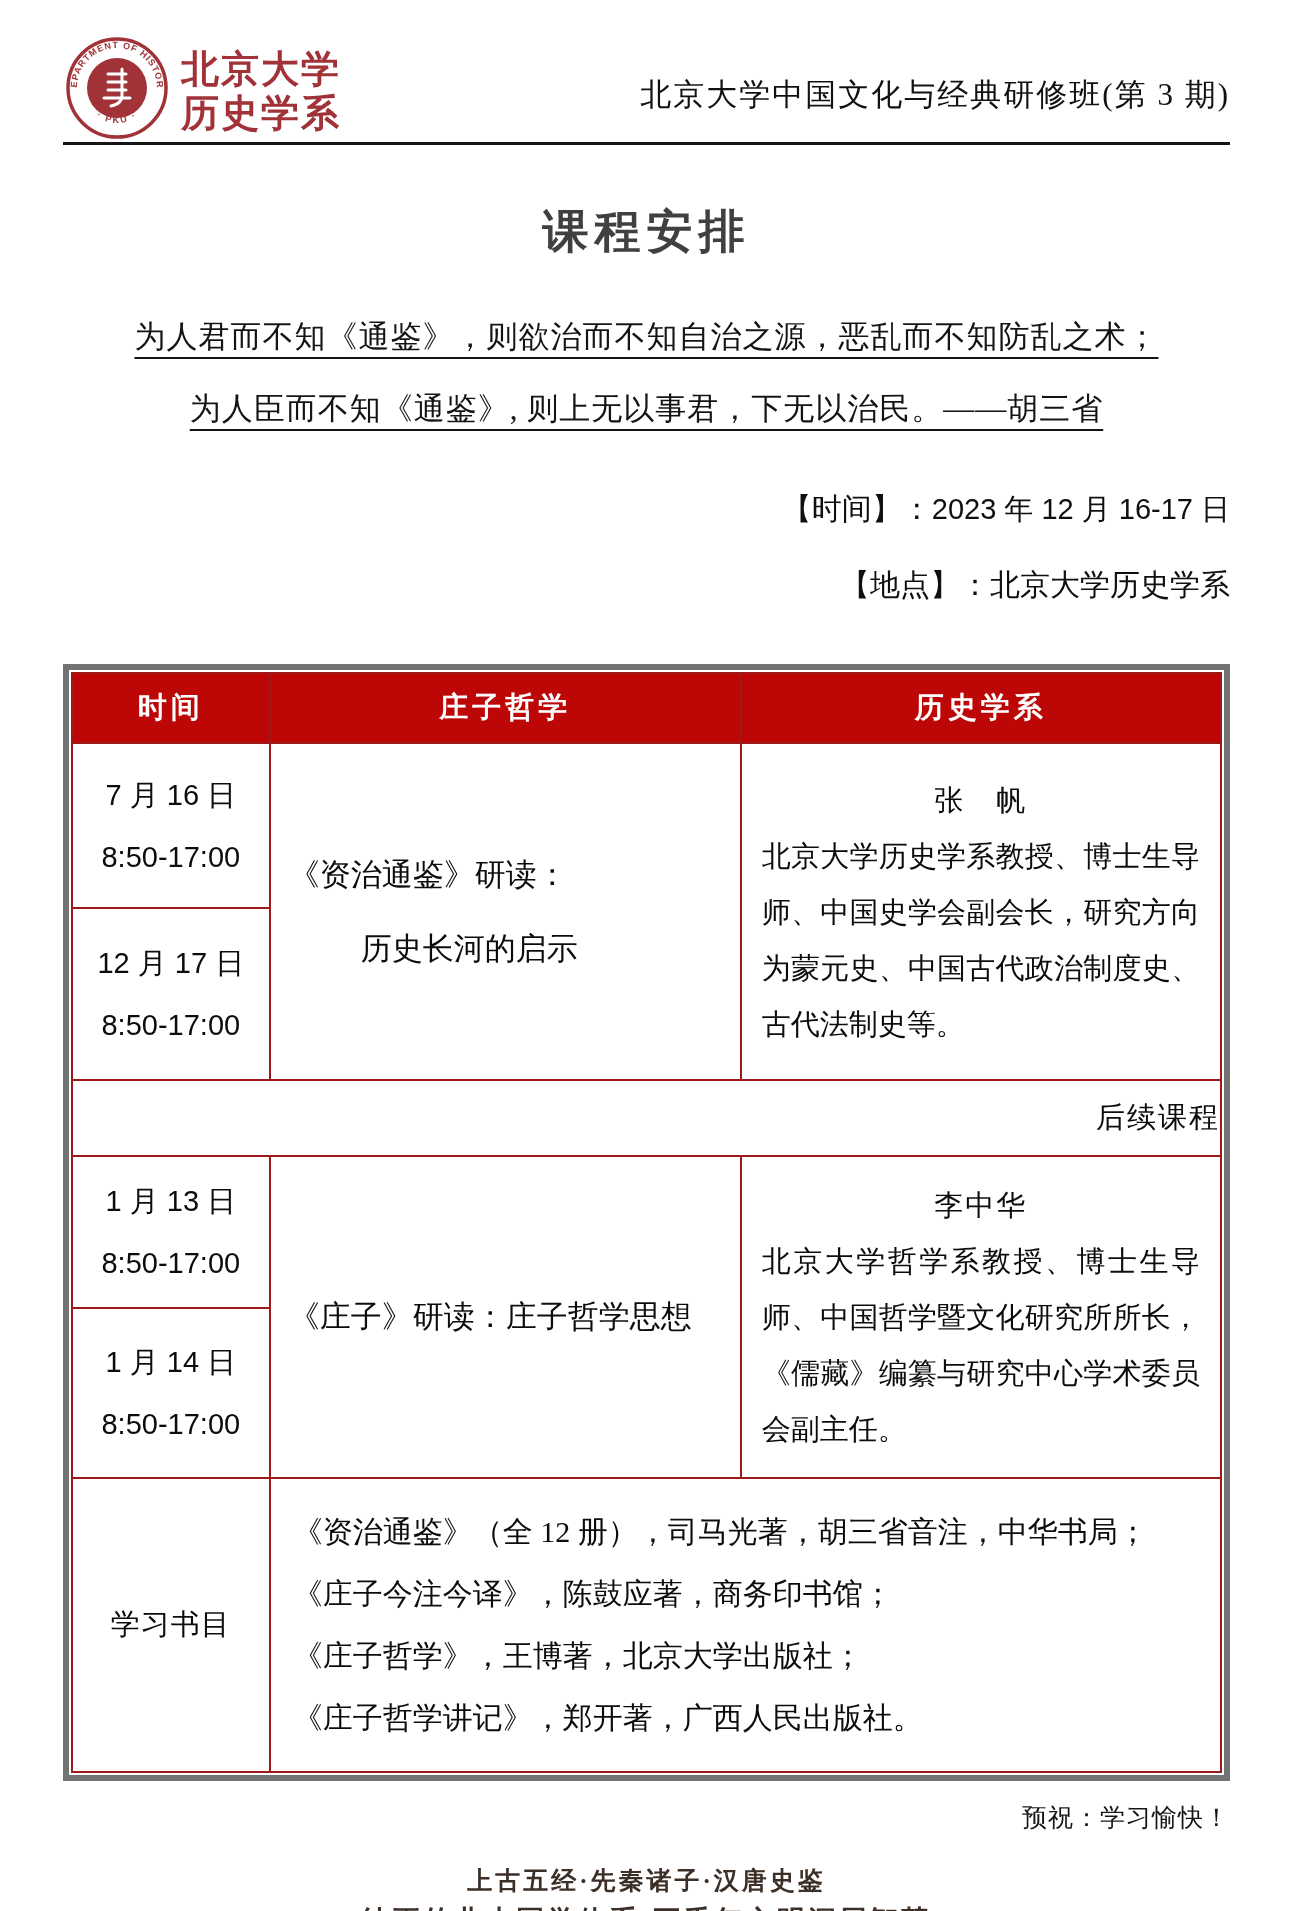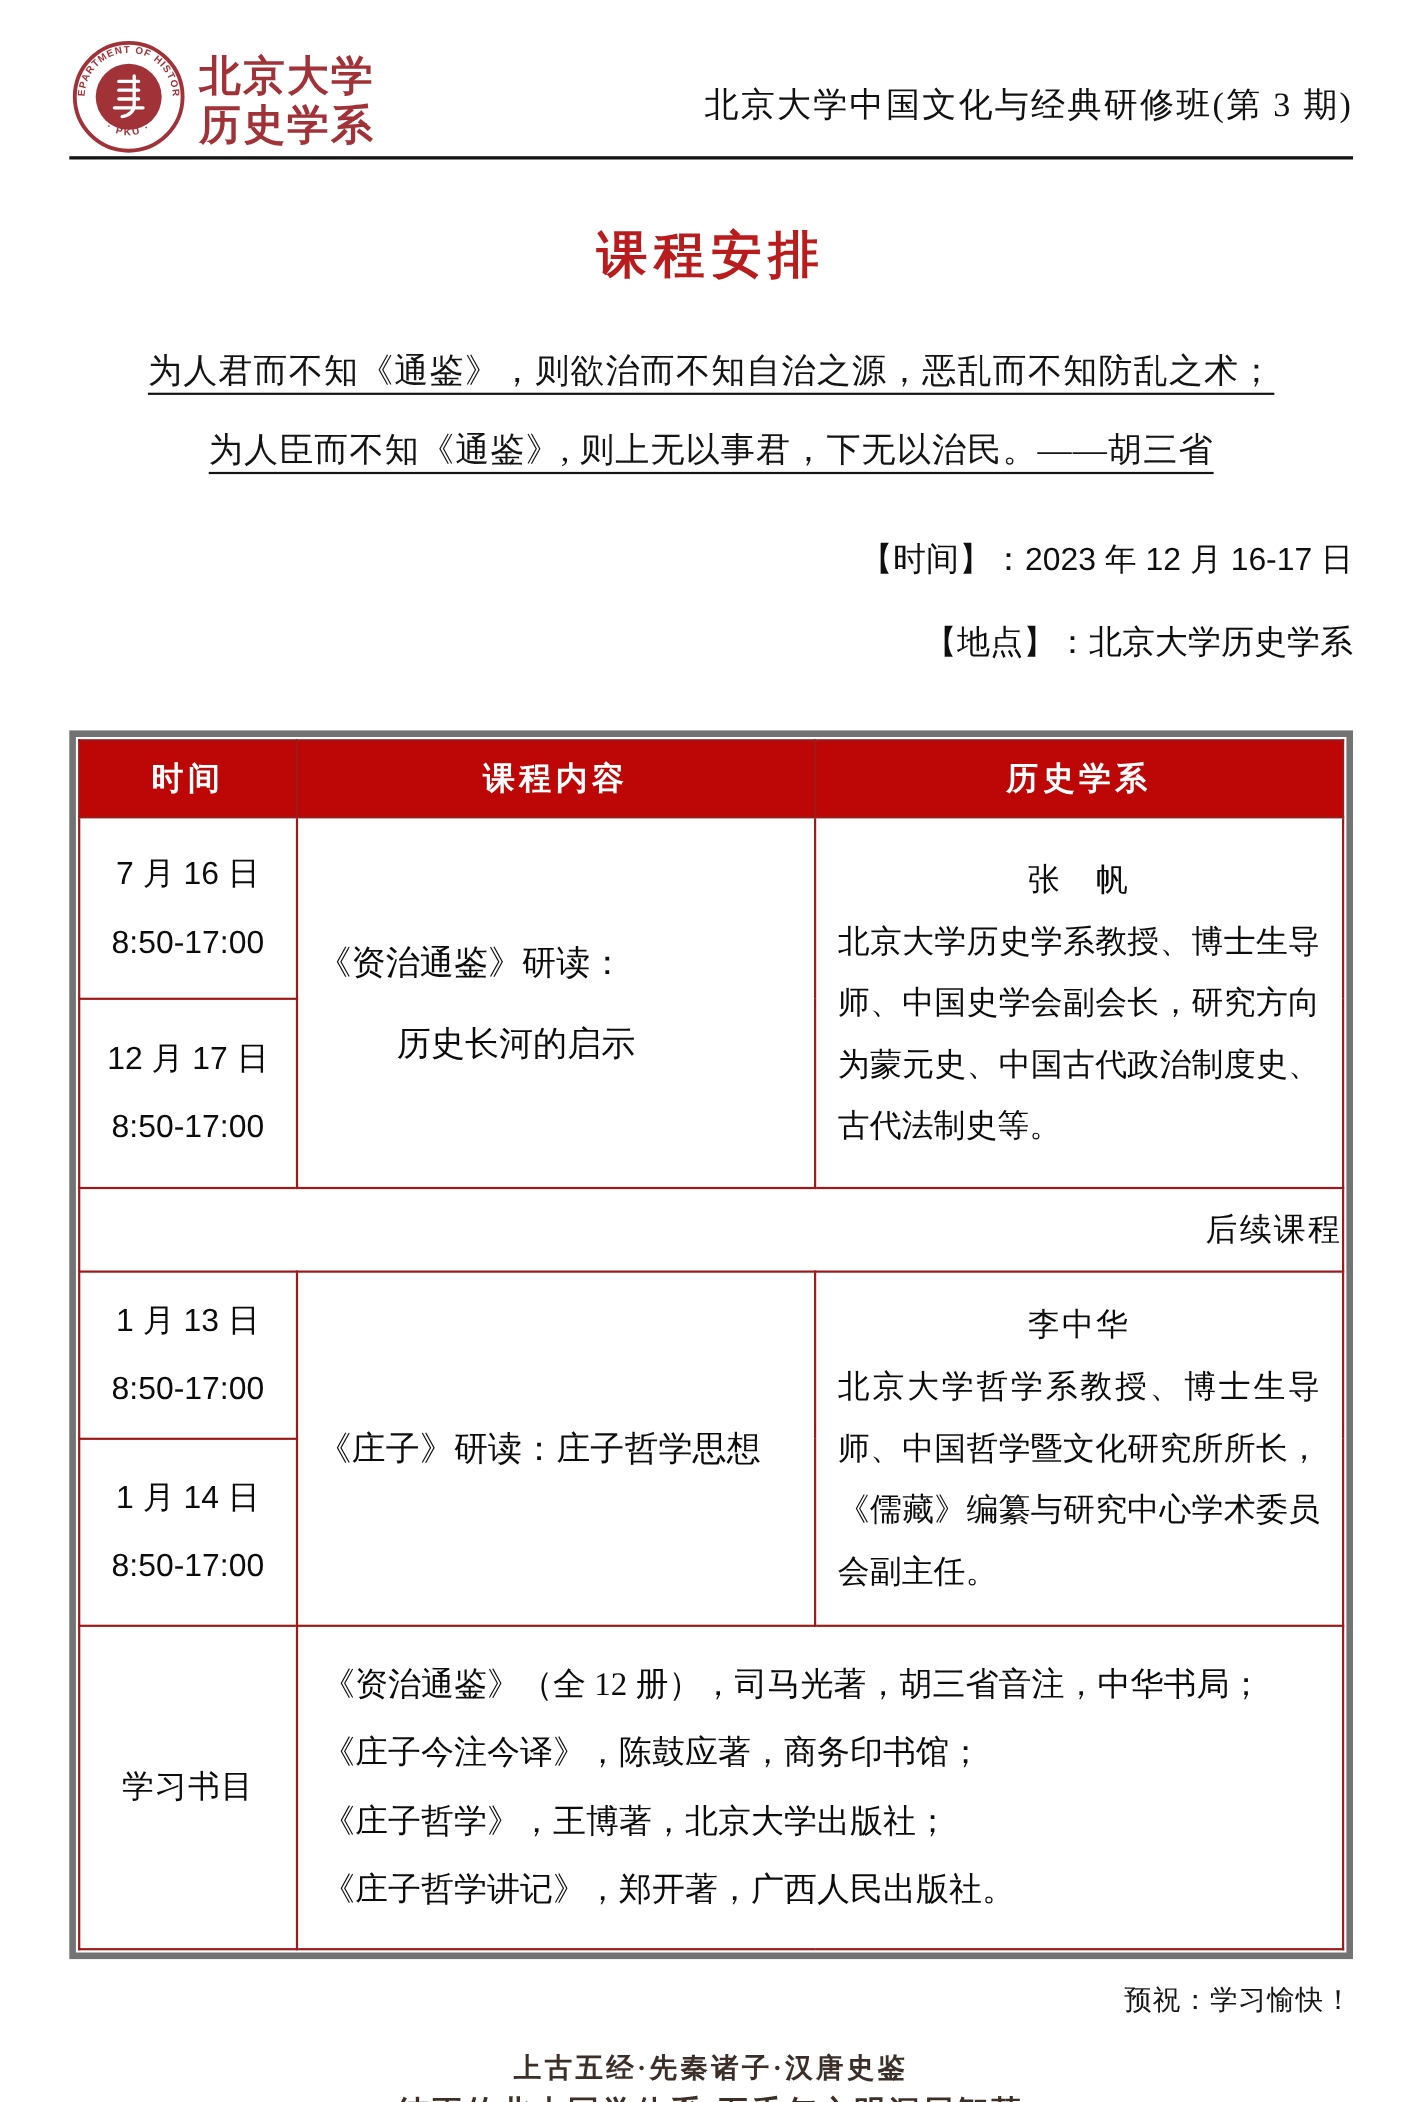--- a/index.html
+++ b/index.html
@@ -35,21 +35,21 @@
   }
 
   
   .doc-title {
     margin-top: 56px;
     text-align: center;
     font-family: "Liberation Sans", "DejaVu Sans", sans-serif;
     font-weight: bold;
     font-size: 46px;
     letter-spacing: 6px;
-    color: #b91c1c;
+    color: #404040;
   }
 
   
   .quote { margin-top: 38px; text-align: center; }
   .quote-line {
     font-size: 31px;
     letter-spacing: 1px;
     line-height: 72px;
     text-decoration: underline;
     text-decoration-thickness: 2px;
@@ -188,21 +188,21 @@
     <div class="tbl-wrap">
       <table class="schedule">
         <colgroup>
           <col style="width:17.2%">
           <col style="width:41.0%">
           <col style="width:41.8%">
         </colgroup>
         <thead>
           <tr>
             <th>时间</th>
-            <th>课程内容</th>
+            <th>庄子哲学</th>
             <th>历史学系</th>
           </tr>
         </thead>
         <tbody>
           <tr>
             <td class="date-cell h-r1">
               <div class="dline">7 月 16 日</div>
               <div class="dline">8:50-17:00</div>
             </td>
             <td class="course-cell" rowspan="2">

